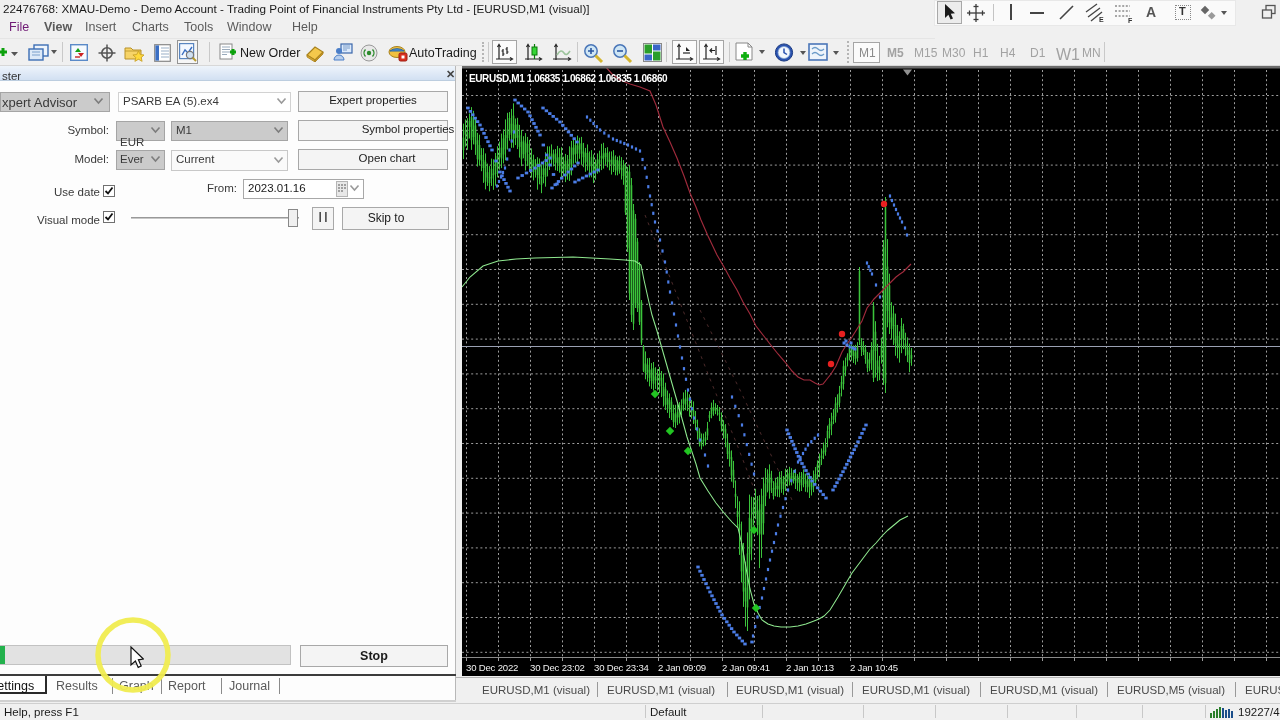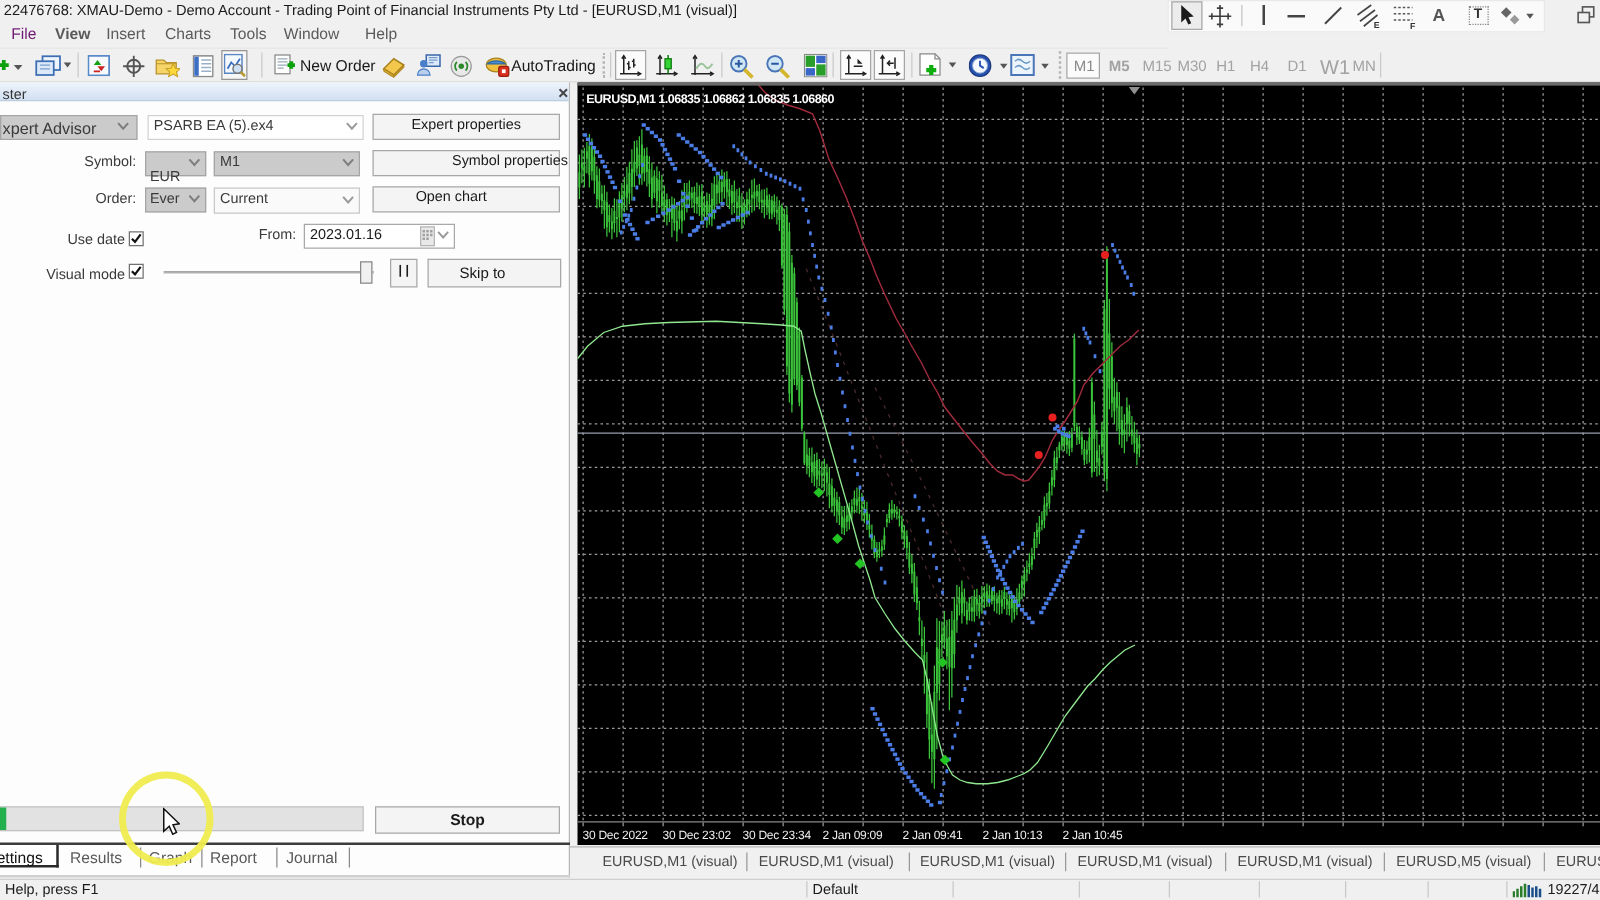--- a/index.html
+++ b/index.html
@@ -247,33 +247,33 @@
 <svg style="position:absolute;left:150px;top:126px;" width="11" height="8" viewBox="0 0 11 8">
     <path d="M1.5 1.5 L5.5 6 L9.5 1.5" stroke="#7d7d7d" stroke-width="1.6" fill="none"></path>
   </svg>
 <div style="position:absolute;left:171px;top:121px;width:117px;height:20px;background:#cbcbcb;border:1px solid #a5a5a5;"></div>
 <div style="position:absolute;left:176px;top:124px;font-size:11.5px;color:#3a3a3a;font-weight:400;letter-spacing:0;white-space:nowrap;">M1</div>
 <svg style="position:absolute;left:273px;top:126px;" width="11" height="8" viewBox="0 0 11 8">
     <path d="M1.5 1.5 L5.5 6 L9.5 1.5" stroke="#7d7d7d" stroke-width="1.6" fill="none"></path>
   </svg>
 <div style="position:absolute;left:298px;top:120px;width:150px;height:21px;background:#f4f4f4;border:1px solid #a8a8a8;"></div>
 <div style="position:absolute;left:298px;top:123px;width:150px;text-align:center;font-size:11.5px;color:#1a1a1a;font-weight:400;margin-left:35px;">Symbol properties</div>
-<div style="position:absolute;left:0px;top:153px;width:109px;text-align:right;font-size:11.5px;color:#3a3a3a;">Order:</div>
+<div style="position:absolute;left:0px;top:153px;width:109px;text-align:right;font-size:11.5px;color:#3a3a3a;">Model:</div>
 <div style="position:absolute;left:116px;top:150px;width:49px;height:20px;background:#cbcbcb;border:1px solid #a5a5a5;"></div>
 <div style="position:absolute;left:120px;top:153px;font-size:11.5px;color:#3a3a3a;font-weight:400;letter-spacing:0;white-space:nowrap;">Ever</div>
 <svg style="position:absolute;left:150px;top:155px;" width="11" height="8" viewBox="0 0 11 8">
     <path d="M1.5 1.5 L5.5 6 L9.5 1.5" stroke="#7d7d7d" stroke-width="1.6" fill="none"></path>
   </svg>
 <div style="position:absolute;left:171px;top:150px;width:117px;height:21px;background:#fafafa;border:1px solid #c8c8c8;"></div>
 <div style="position:absolute;left:176px;top:153px;font-size:11.5px;color:#3a3a3a;font-weight:400;letter-spacing:0;white-space:nowrap;">Current</div>
 <svg style="position:absolute;left:273px;top:156px;" width="11" height="8" viewBox="0 0 11 8">
     <path d="M1.5 1.5 L5.5 6 L9.5 1.5" stroke="#9a9a9a" stroke-width="1.6" fill="none"></path>
   </svg>
 <div style="position:absolute;left:298px;top:149px;width:150px;height:21px;background:#f4f4f4;border:1px solid #a8a8a8;"></div>
-<div style="position:absolute;left:286px;top:152px;width:150px;text-align:center;font-size:11.5px;color:#1a1a1a;font-weight:400;">Open chart</div>
+<div style="position:absolute;left:312px;top:152px;width:150px;text-align:center;font-size:11.5px;color:#1a1a1a;font-weight:400;">Open chart</div>
 <div style="position:absolute;left:0px;top:186px;width:100px;text-align:right;font-size:11.5px;color:#3a3a3a;">Use date</div>
 <div style="position:absolute;left:103px;top:185px;width:12px;height:12px;background:#fff;border:1px solid #707070;"></div>
 <svg style="position:absolute;left:104px;top:186px;" width="10" height="10" viewBox="0 0 10 10">
     <path d="M1.5 5 L4 7.5 L8.5 1.5" stroke="#111" stroke-width="1.8" fill="none"></path>
   </svg>
 <div style="position:absolute;left:150px;top:182px;width:87px;text-align:right;font-size:11.5px;color:#3a3a3a;">From:</div>
 <div style="position:absolute;left:243px;top:179px;width:121px;height:20px;background:#fff;border:1px solid #a8a8a8;"></div>
 <div style="position:absolute;left:248px;top:182px;font-size:11.5px;color:#1a1a1a;font-weight:400;letter-spacing:0;white-space:nowrap;">2023.01.16</div>
 <div style="position:absolute;left:336px;top:181px;width:12px;height:16px;background:#e8e8e8;border:1px solid #b5b5b5;"></div>
 <svg style="position:absolute;left:337px;top:183px;" width="10" height="12" viewBox="0 0 10 12">

